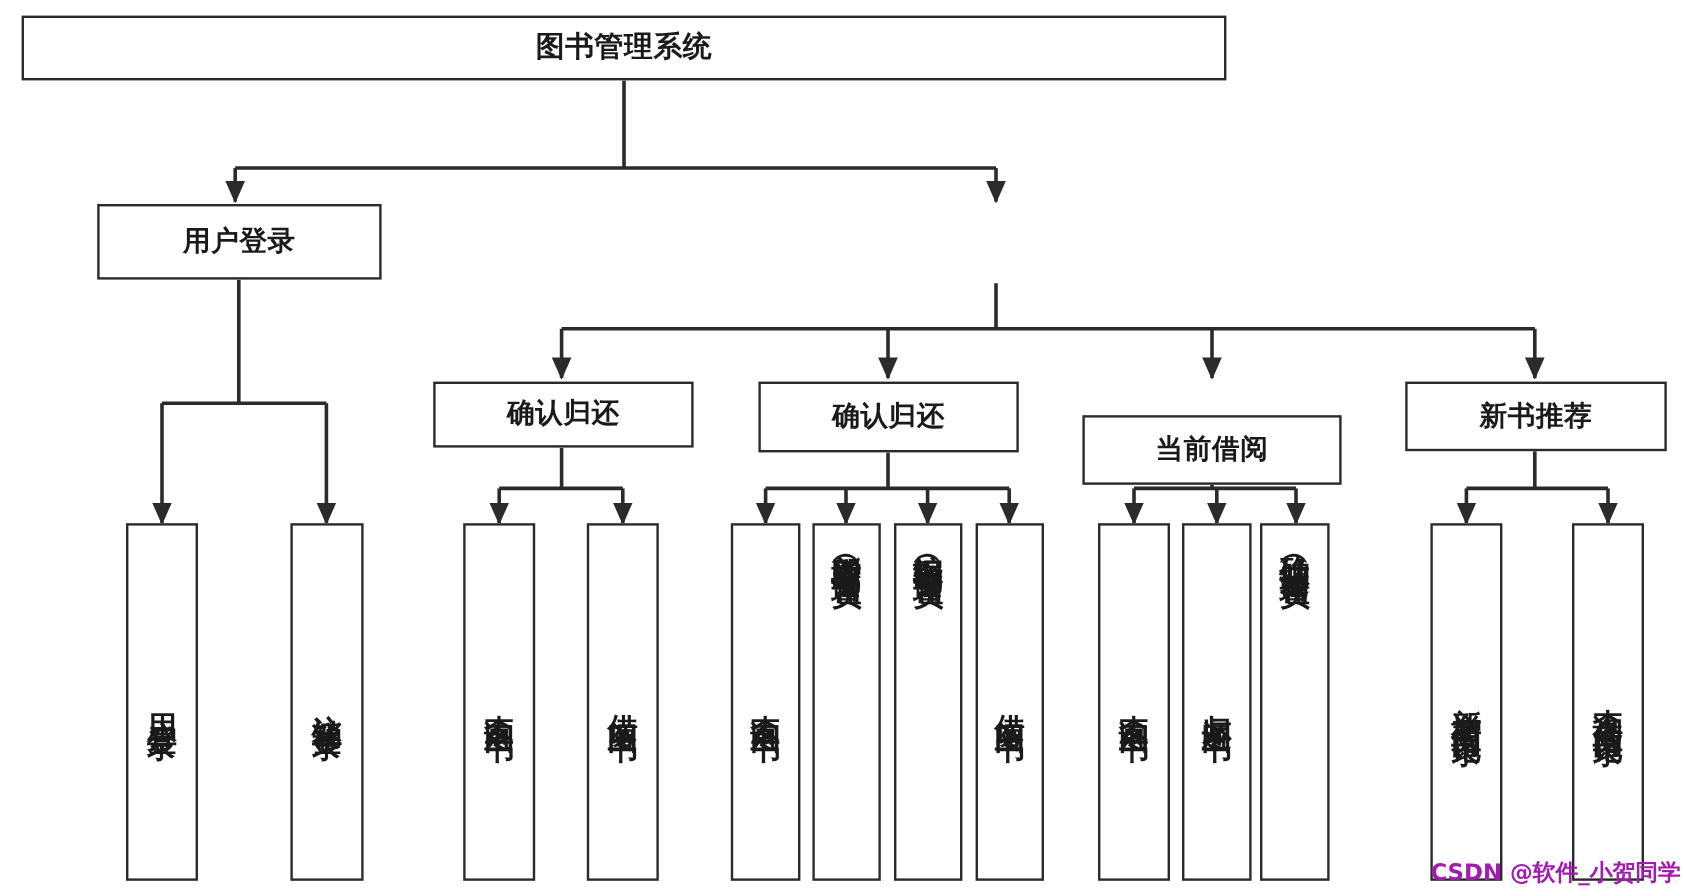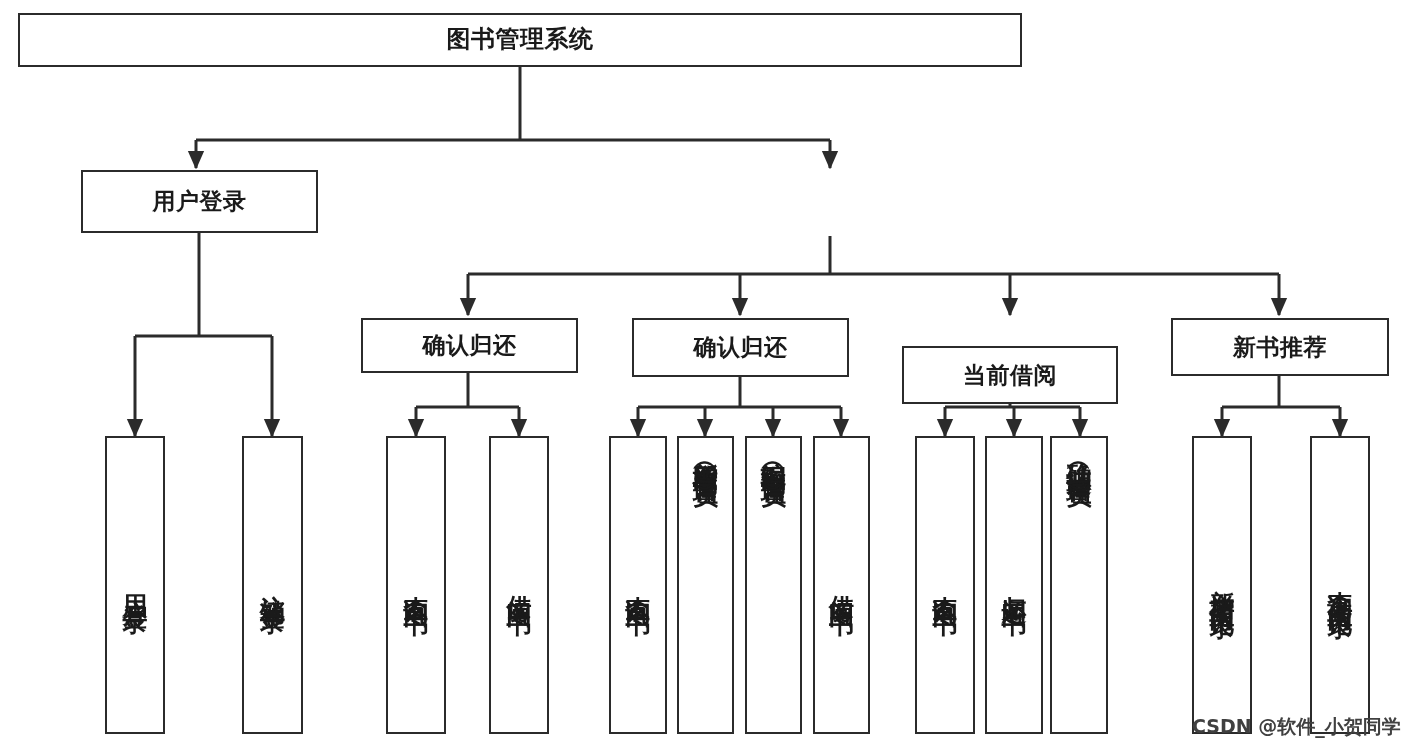--- a/index.html
+++ b/index.html
@@ -67,21 +67,21 @@
     text-align: center;
   }
   .node.v.tall .label {
     letter-spacing: 3px;
   }
   .node.v.topalign {
     align-items: flex-start;
   }
   .watermark {
     position: absolute;
-    color: #404040;
+    color: #a21caf;
     font-size: 19px;
     white-space: nowrap;
     z-index: 5;
     font-family: "DejaVu Sans", "Liberation Sans", sans-serif;
   }
 </style>
 </head>
 <body>
 
 <div id="canvas">

